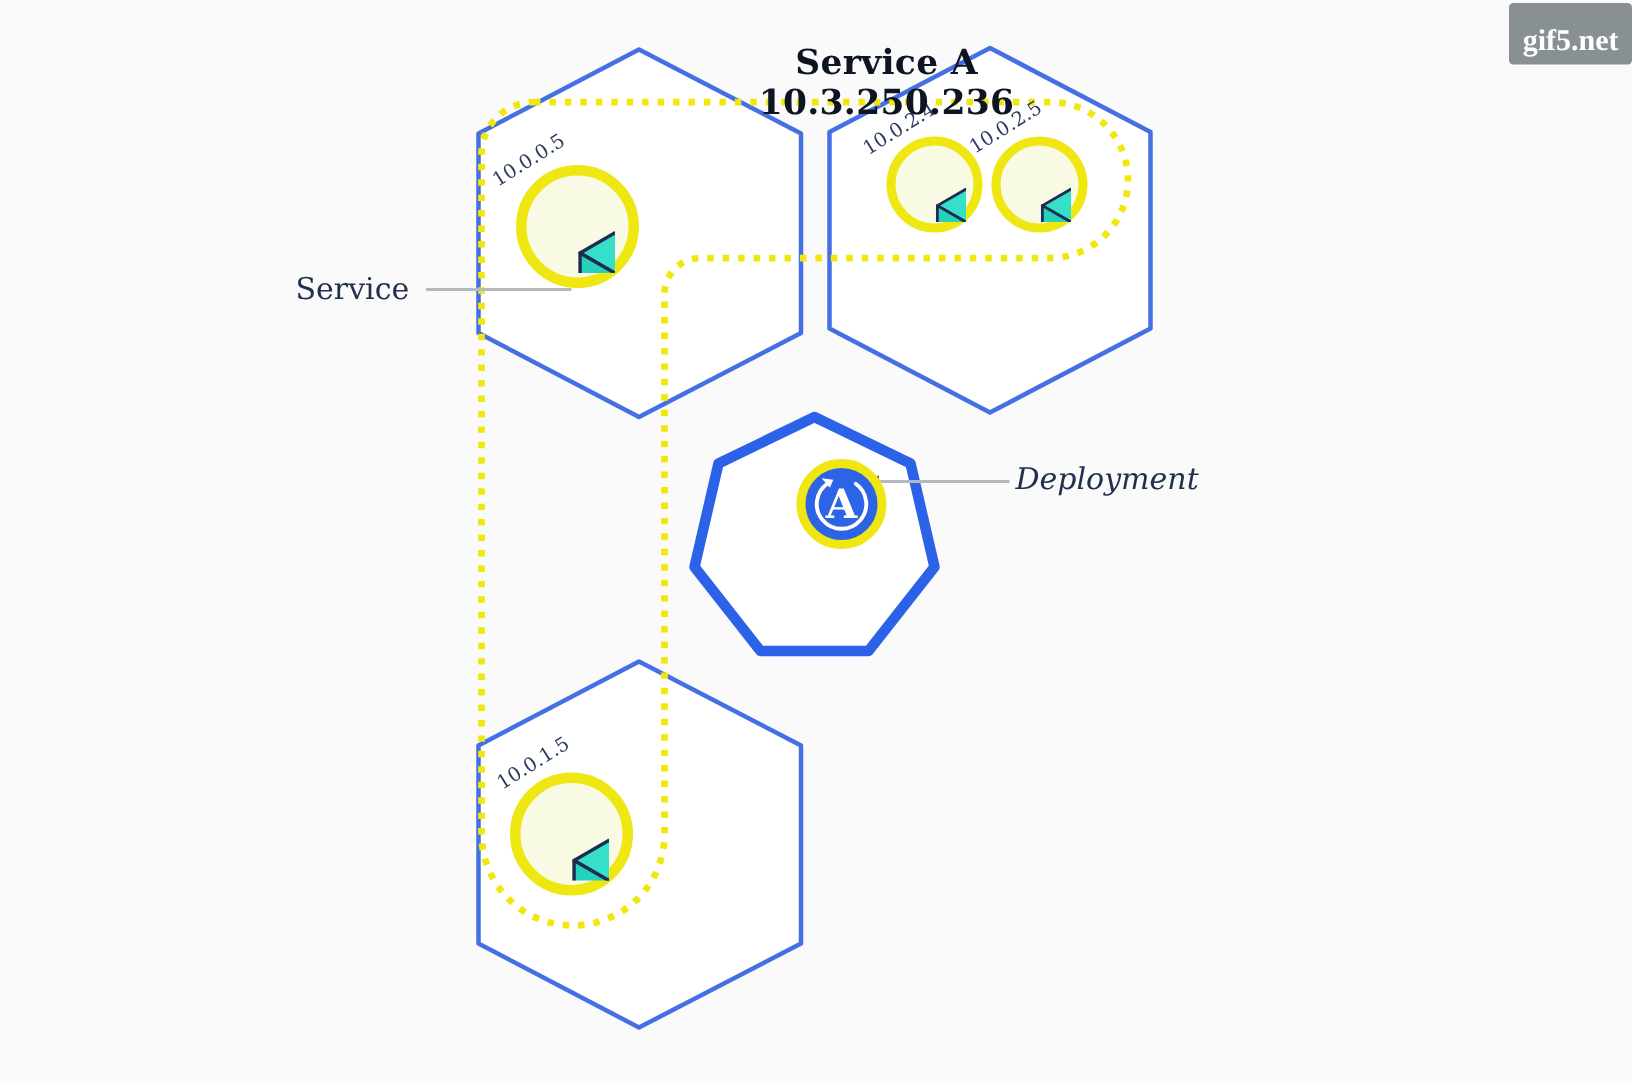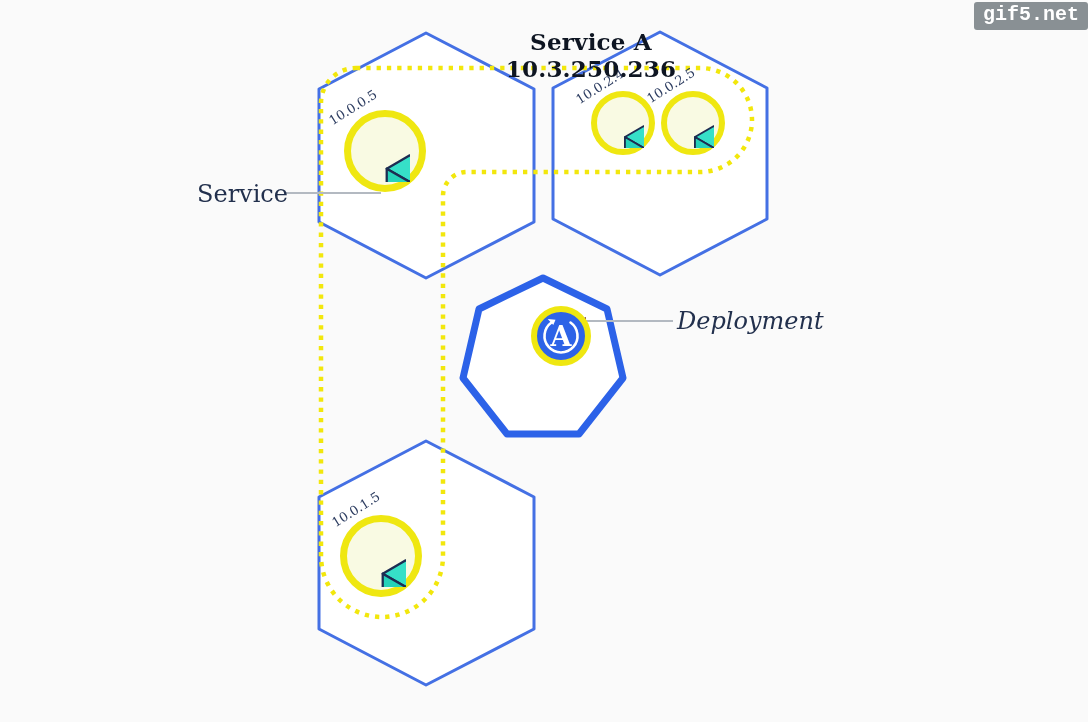--- a/index.html
+++ b/index.html
@@ -13,21 +13,21 @@
   .shapes{position:absolute;left:0;top:0;}
   .diagram-title{
     position:absolute;left:486px;top:28px;width:210px;
     text-align:center;
     font-size:23px;font-weight:bold;color:#0e1522;
     letter-spacing:.2px;
     z-index:6;
   }
   .side-label{
     position:absolute;
-    font-size:24px;color:#22304d;
+    font-size:20px;color:#22304d;
     z-index:6;white-space:nowrap;
   }
   .service-label{left:197px;top:180px;}
   .deployment-label{left:677px;top:307px;font-style:italic;}
   .pod{
     position:absolute;border-radius:50%;
     background:#f9fae3;
     display:flex;align-items:center;justify-content:center;
     z-index:4;
   }
@@ -44,23 +44,23 @@
     position:absolute;left:531px;top:306px;
     width:48px;height:48px;
     border:6px solid #efe711;border-radius:50%;
     background:#2d63e7;
     display:flex;align-items:center;justify-content:center;
     z-index:5;
   }
   .watermark{
     position:absolute;right:0;top:2px;
     background:#899094;color:#ffffff;
-    font-family:Liberation Mono, monospace;
+    font-family:Liberation Serif, serif;
     font-weight:bold;font-size:20px;
-    padding:1px 9px 4px 9px;border-radius:3px;
+    padding:14px 9px 4px 9px;border-radius:3px;
     z-index:9;
   }
 </style>
 </head>
 <body>
 
 <div class="stage">
 
   <svg class="shapes" width="1088" height="722" viewBox="0 0 1088 722">
     <defs>

